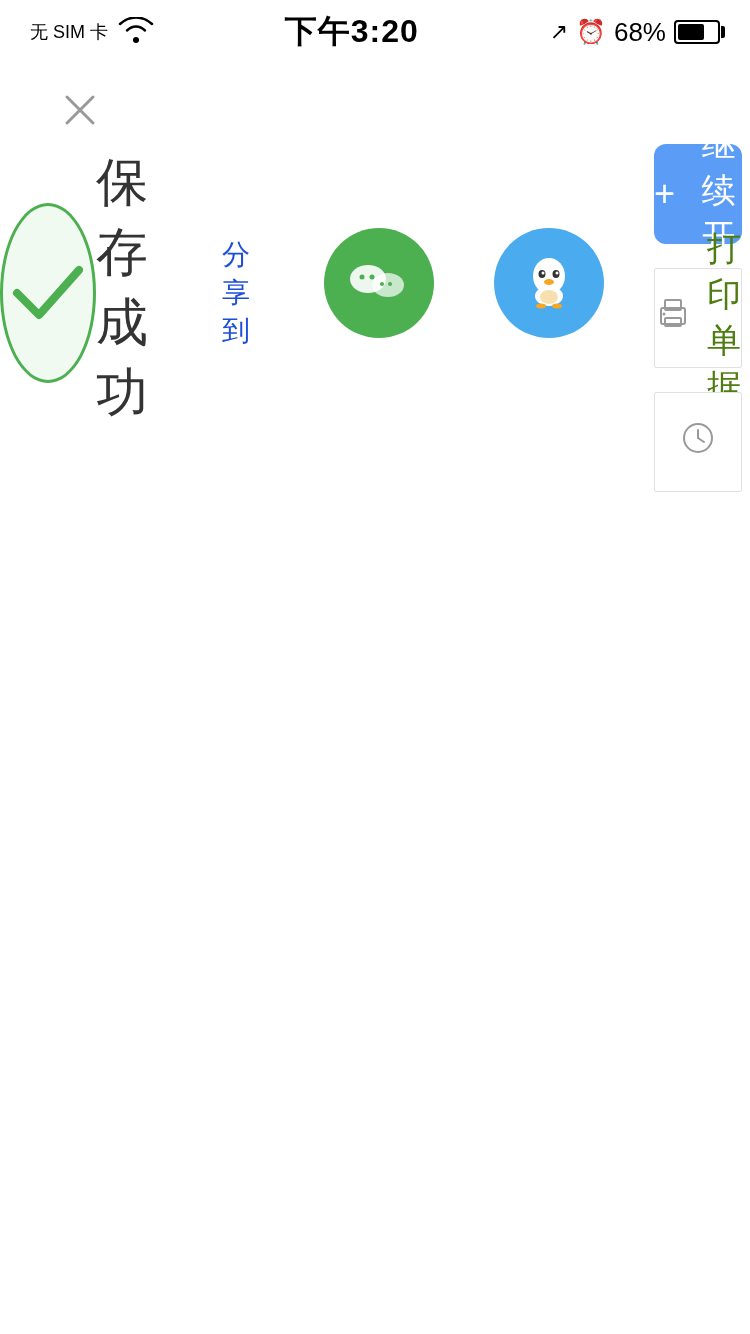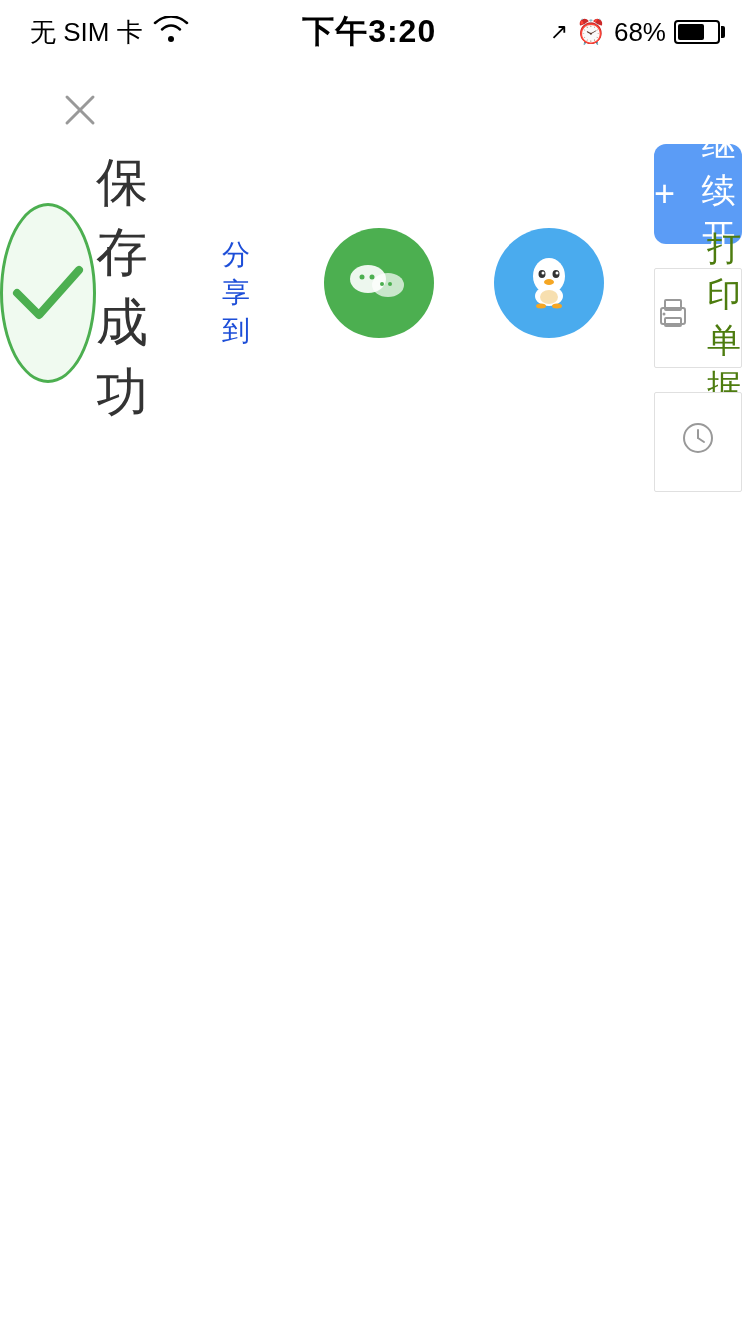--- a/index.html
+++ b/index.html
@@ -25,21 +25,21 @@
       align-items: center;
       justify-content: space-between;
       padding: 0 30px;
       background: #fff;
     }
 
     .status-left {
       display: flex;
       align-items: center;
       gap: 10px;
-      font-size: 26px;
+      font-size: 18px;
       color: #000;
       font-weight: 500;
     }
 
     .wifi-icon svg {
       width: 36px;
       height: 26px;
     }
 
     .status-center {

